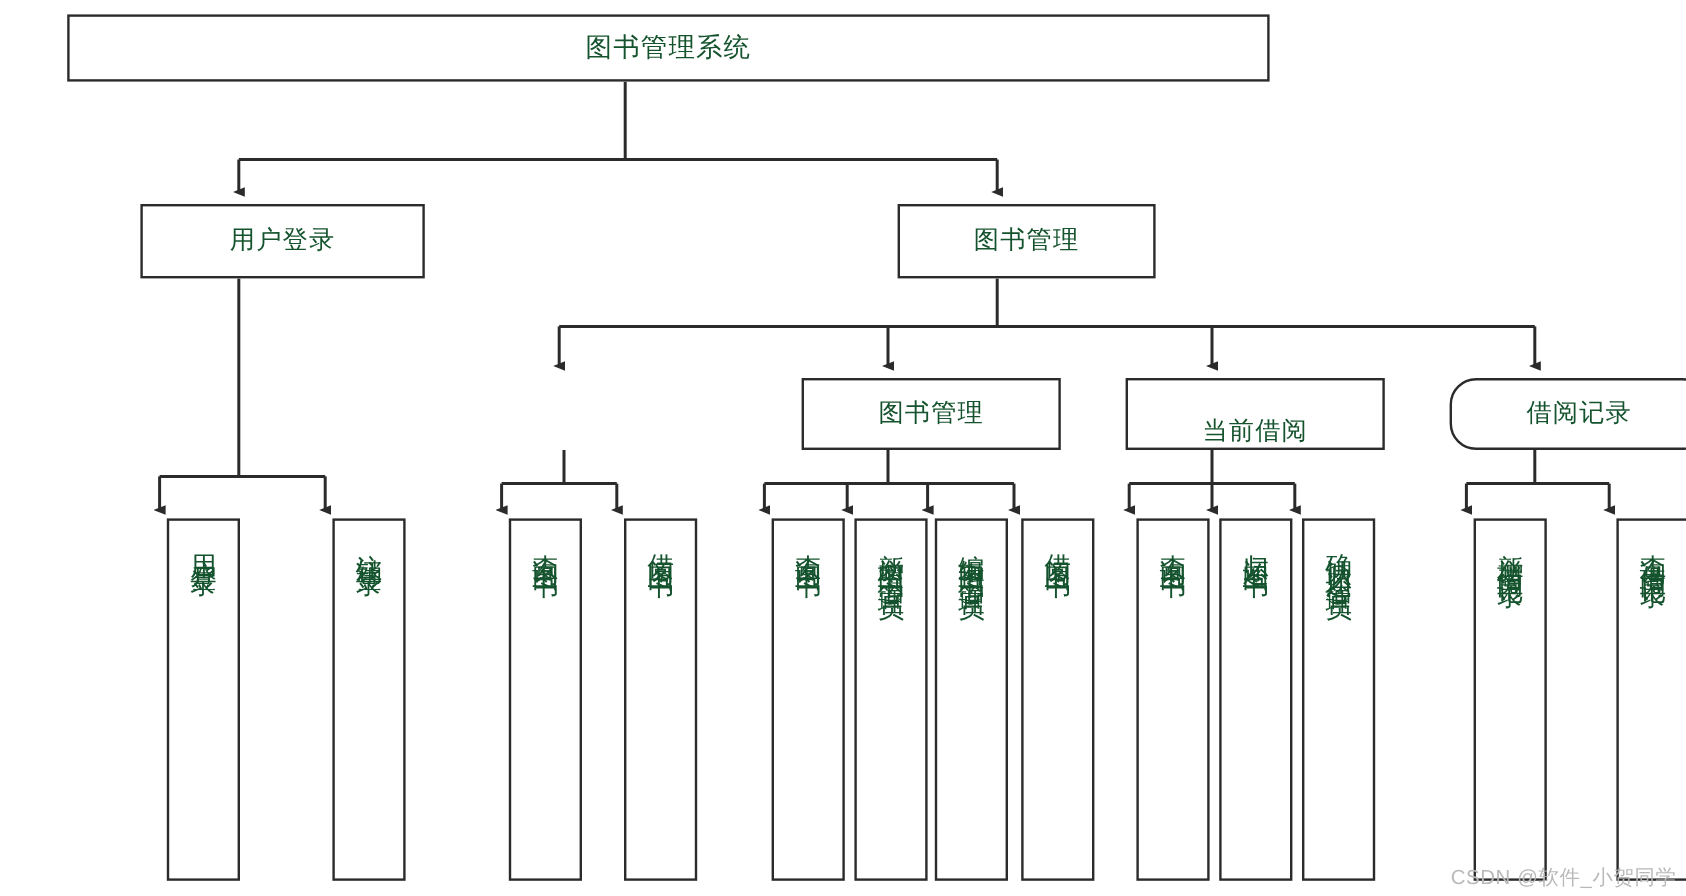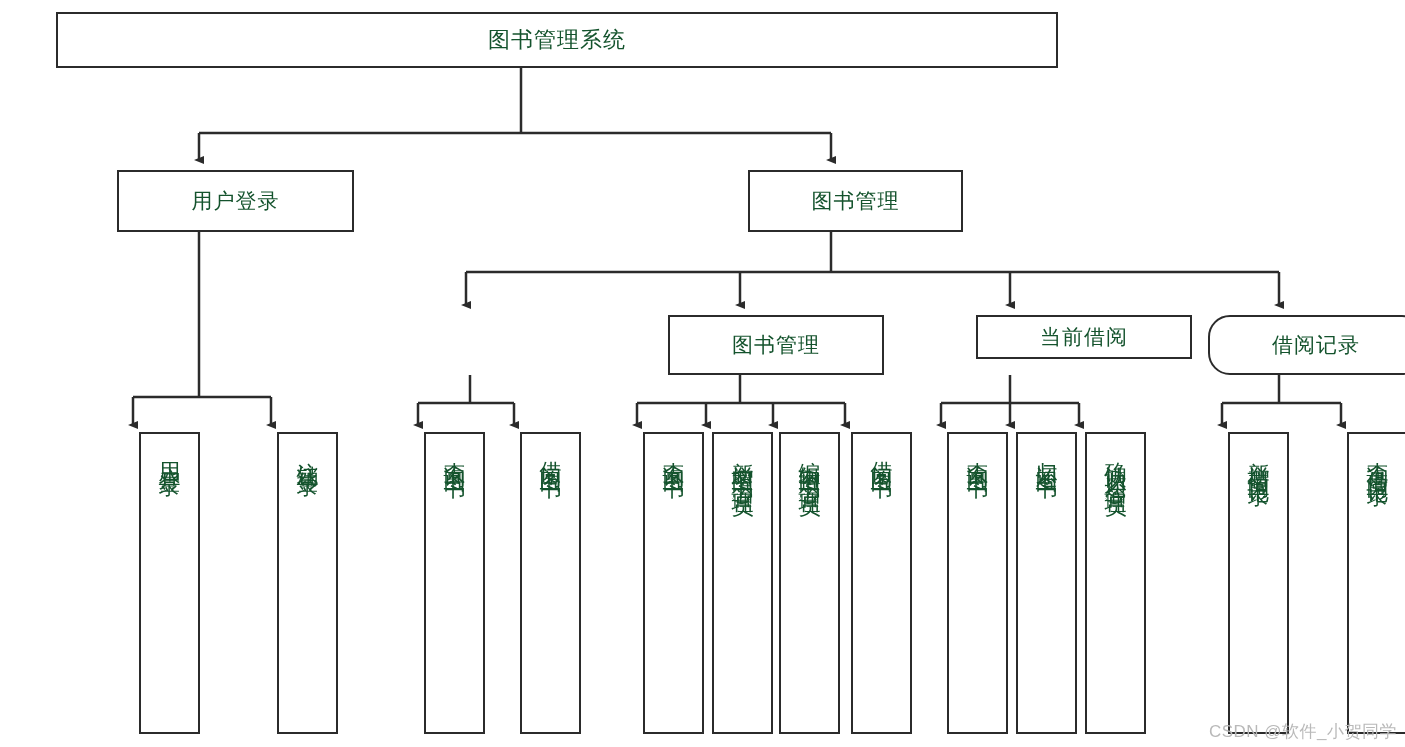--- a/index.html
+++ b/index.html
@@ -141,21 +141,21 @@
   <div class="node horiz" style="left:81px; top:170px; width:237px; height:62px;">
     <span class="node-label">用户登录</span>
   </div>
   <div class="node horiz" style="left:712px; top:170px; width:215px; height:62px;">
     <span class="node-label">图书管理</span>
   </div>
 
   <div class="node horiz" style="left:632px; top:315px; width:216px; height:60px;">
     <span class="node-label">图书管理</span>
   </div>
-  <div class="node horiz" style="left:940px; top:315px; width:216px; height:44px;">
+  <div class="node horiz" style="left:902px; top:315px; width:216px; height:60px;align-items:flex-end;">
     <span class="node-label">当前借阅</span>
   </div>
   <div class="node horiz" style="left:1172px; top:315px; width:216px; height:60px;border-radius:22px;">
     <span class="node-label">借阅记录</span>
   </div>
 
   <div class="node vert" style="left:103px; top:432px; width:61px; height:302px;">
     <span class="node-label">用户登录</span>
   </div>
   <div class="node vert" style="left:241px; top:432px; width:61px; height:302px;">

